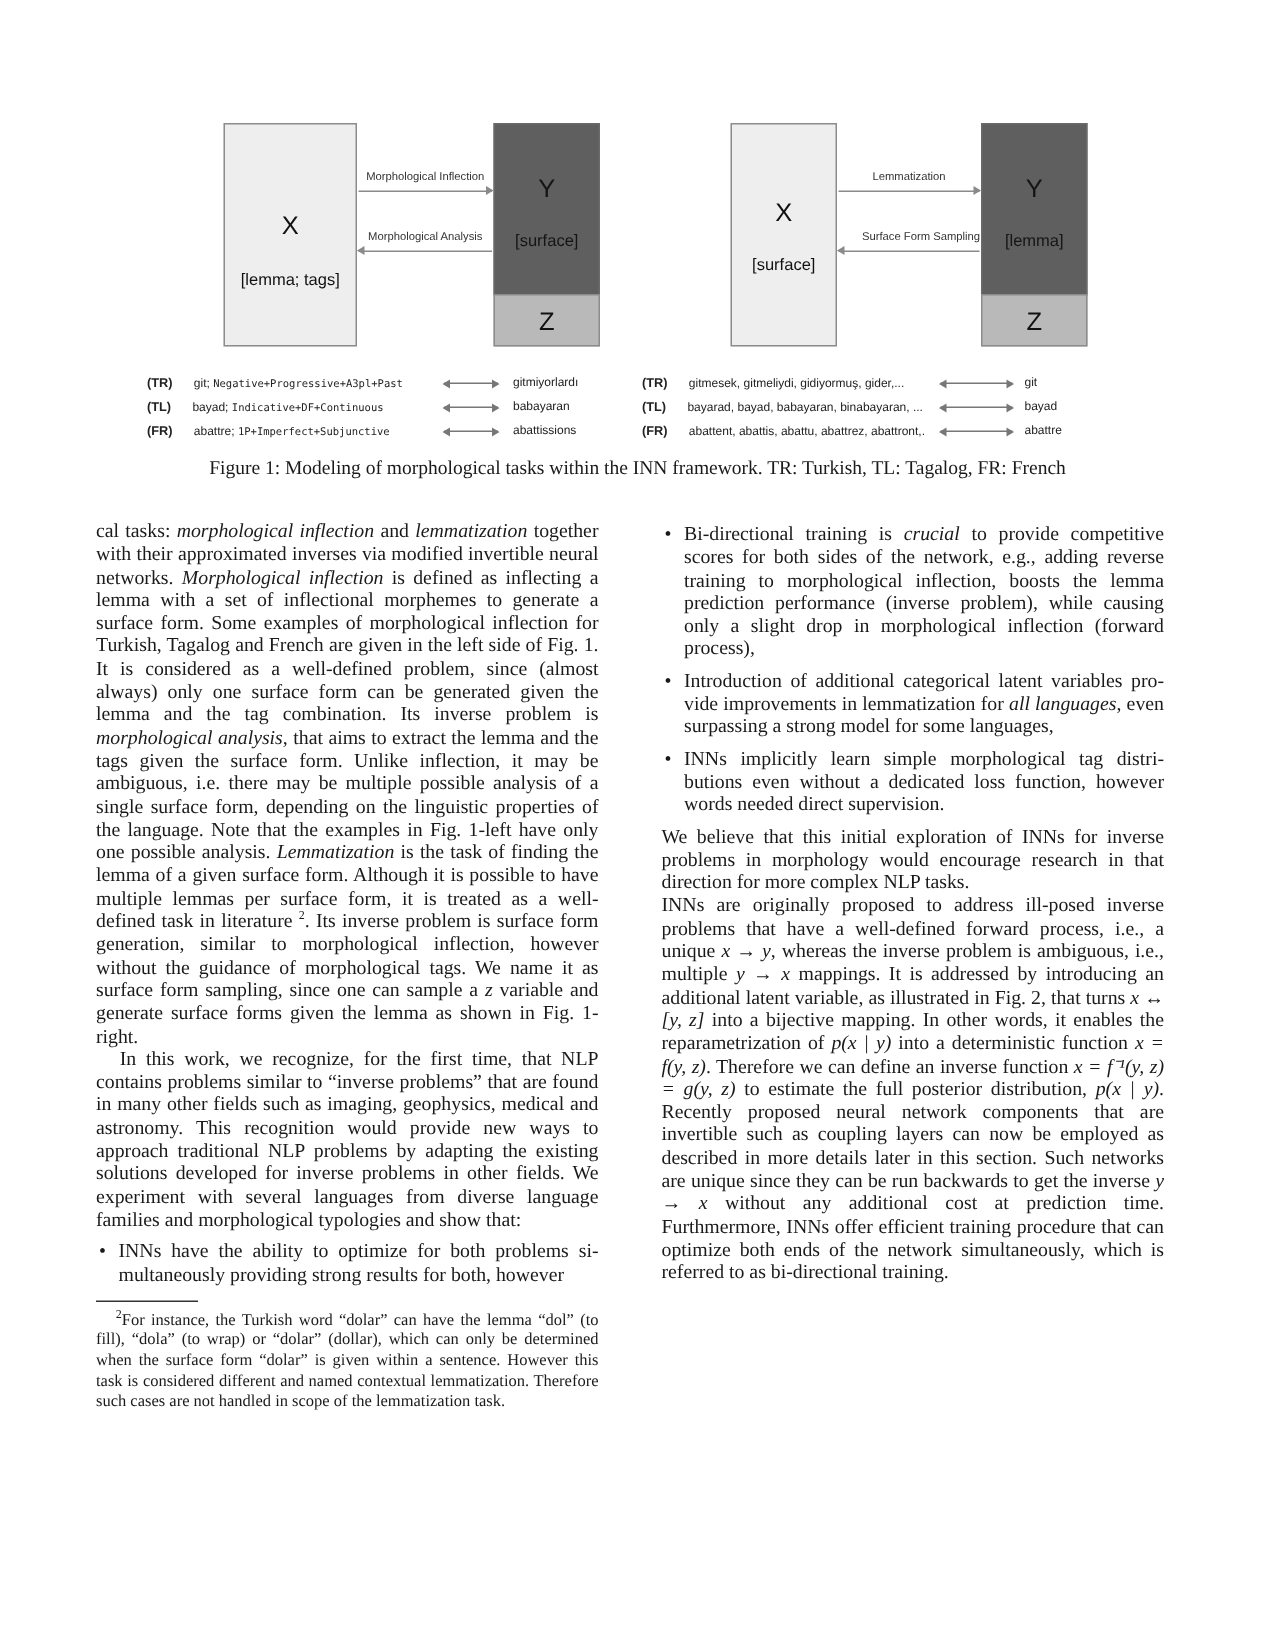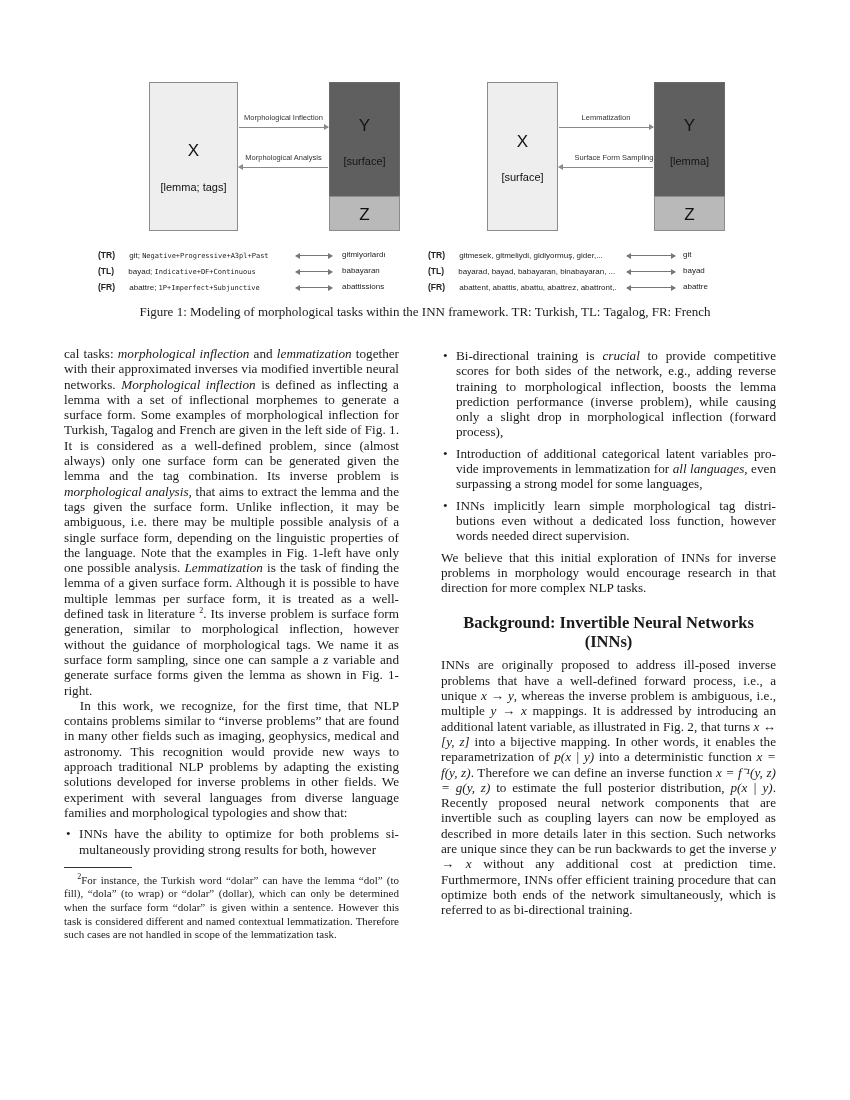--- a/index.html
+++ b/index.html
@@ -149,15 +149,14 @@
   </div>
 </div>
 
 <div class="col col-right">
   <ul style="margin-top:0;">
     <li><span>Bi-directional training is </span><i>crucial</i><span> to provide competitive scores for both sides of the network, e.g., adding reverse training to morphological inflection, boosts the lemma prediction performance (inverse problem), while causing only a slight drop in morphological inflection (forward process),</span></li>
     <li><span>Introduction of additional categorical latent variables pro­vide improvements in lemmatization for </span><i>all languages</i><span>, even surpassing a strong model for some languages,</span></li>
     <li>INNs implicitly learn simple morphological tag distri­butions even without a dedicated loss function, however words needed direct supervision.</li>
   </ul>
   <p>We believe that this initial exploration of INNs for inverse problems in morphology would encourage research in that direction for more complex NLP tasks.</p>
-  <div class="section-title">Background: Invertible Neural Networks (INNs)</div>
   <p><span>INNs are originally proposed to address ill-posed inverse problems that have a well-defined forward process, i.e., a unique </span><span class="math">x → y</span><span>, whereas the inverse problem is ambiguous, i.e., multiple </span><span class="math">y → x</span><span> mappings. It is addressed by introduc­ing an additional latent variable, as illustrated in Fig. 2, that turns </span><span class="math">x ↔ [y, z]</span><span> into a bijective mapping. In other words, it enables the reparametrization of </span><span class="math">p(x | y)</span><span> into a determinis­tic function </span><span class="math">x = f(y, z)</span><span>. Therefore we can define an inverse function </span><span class="math">x = f⁻¹(y, z) = g(y, z)</span><span> to estimate the full pos­terior distribution, </span><span class="math">p(x | y)</span><span>. Recently proposed neural net­work components that are invertible such as coupling layers can now be employed as described in more details later in this section. Such networks are unique since they can be run backwards to get the inverse </span><span class="math">y → x</span><span> without any additional cost at prediction time. Furthmermore, INNs offer efficient training procedure that can optimize both ends of the net­work simultaneously, which is referred to as bi-directional training.</span></p>
 </div>
 
 </body></html>

